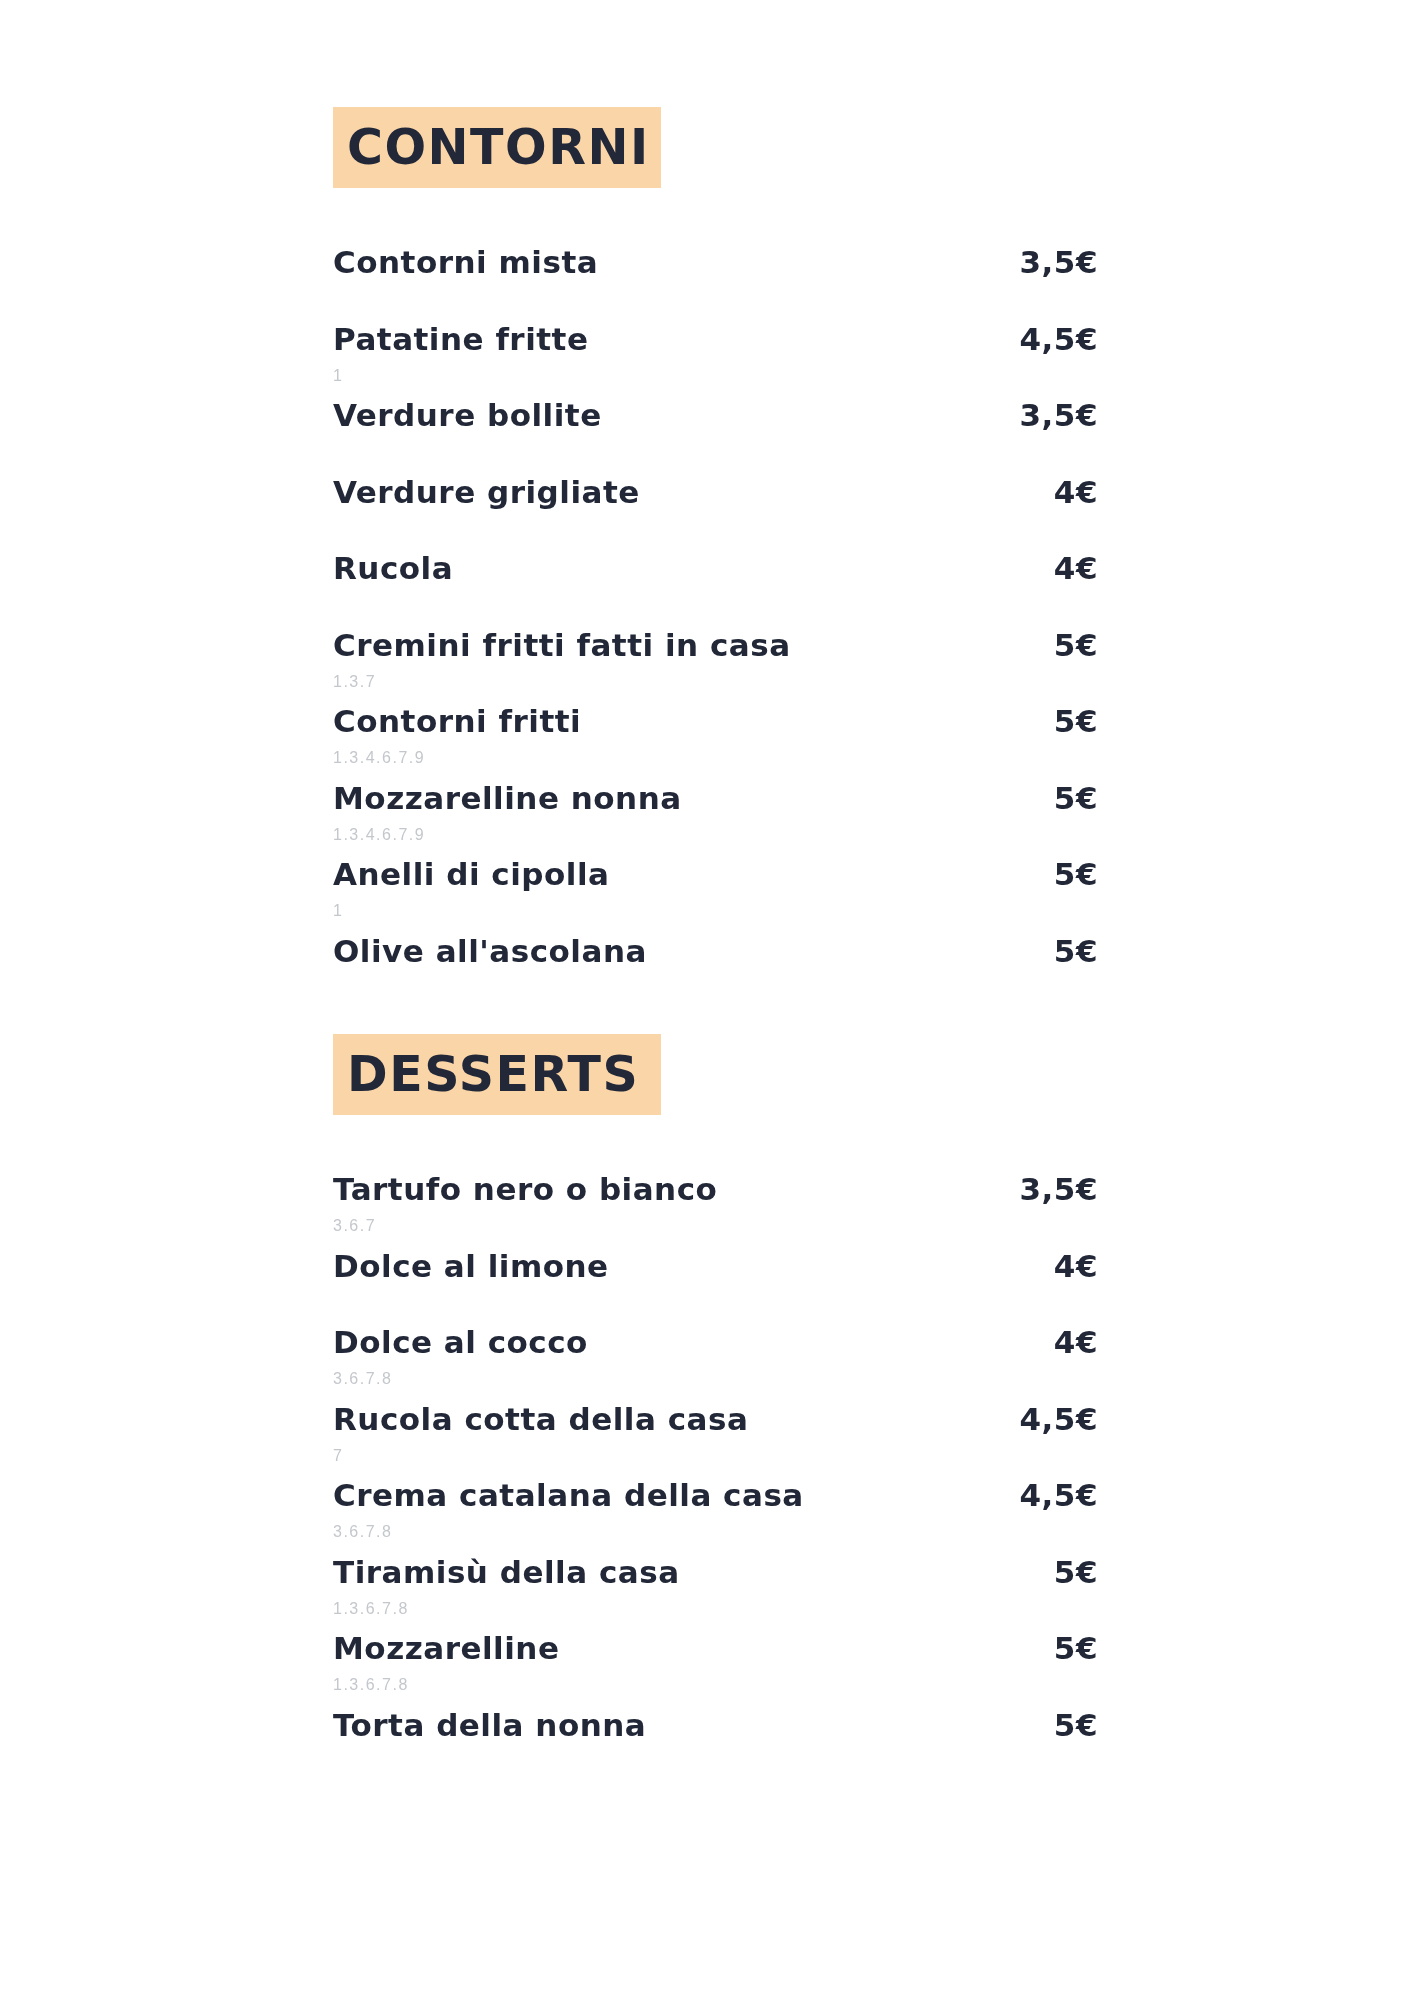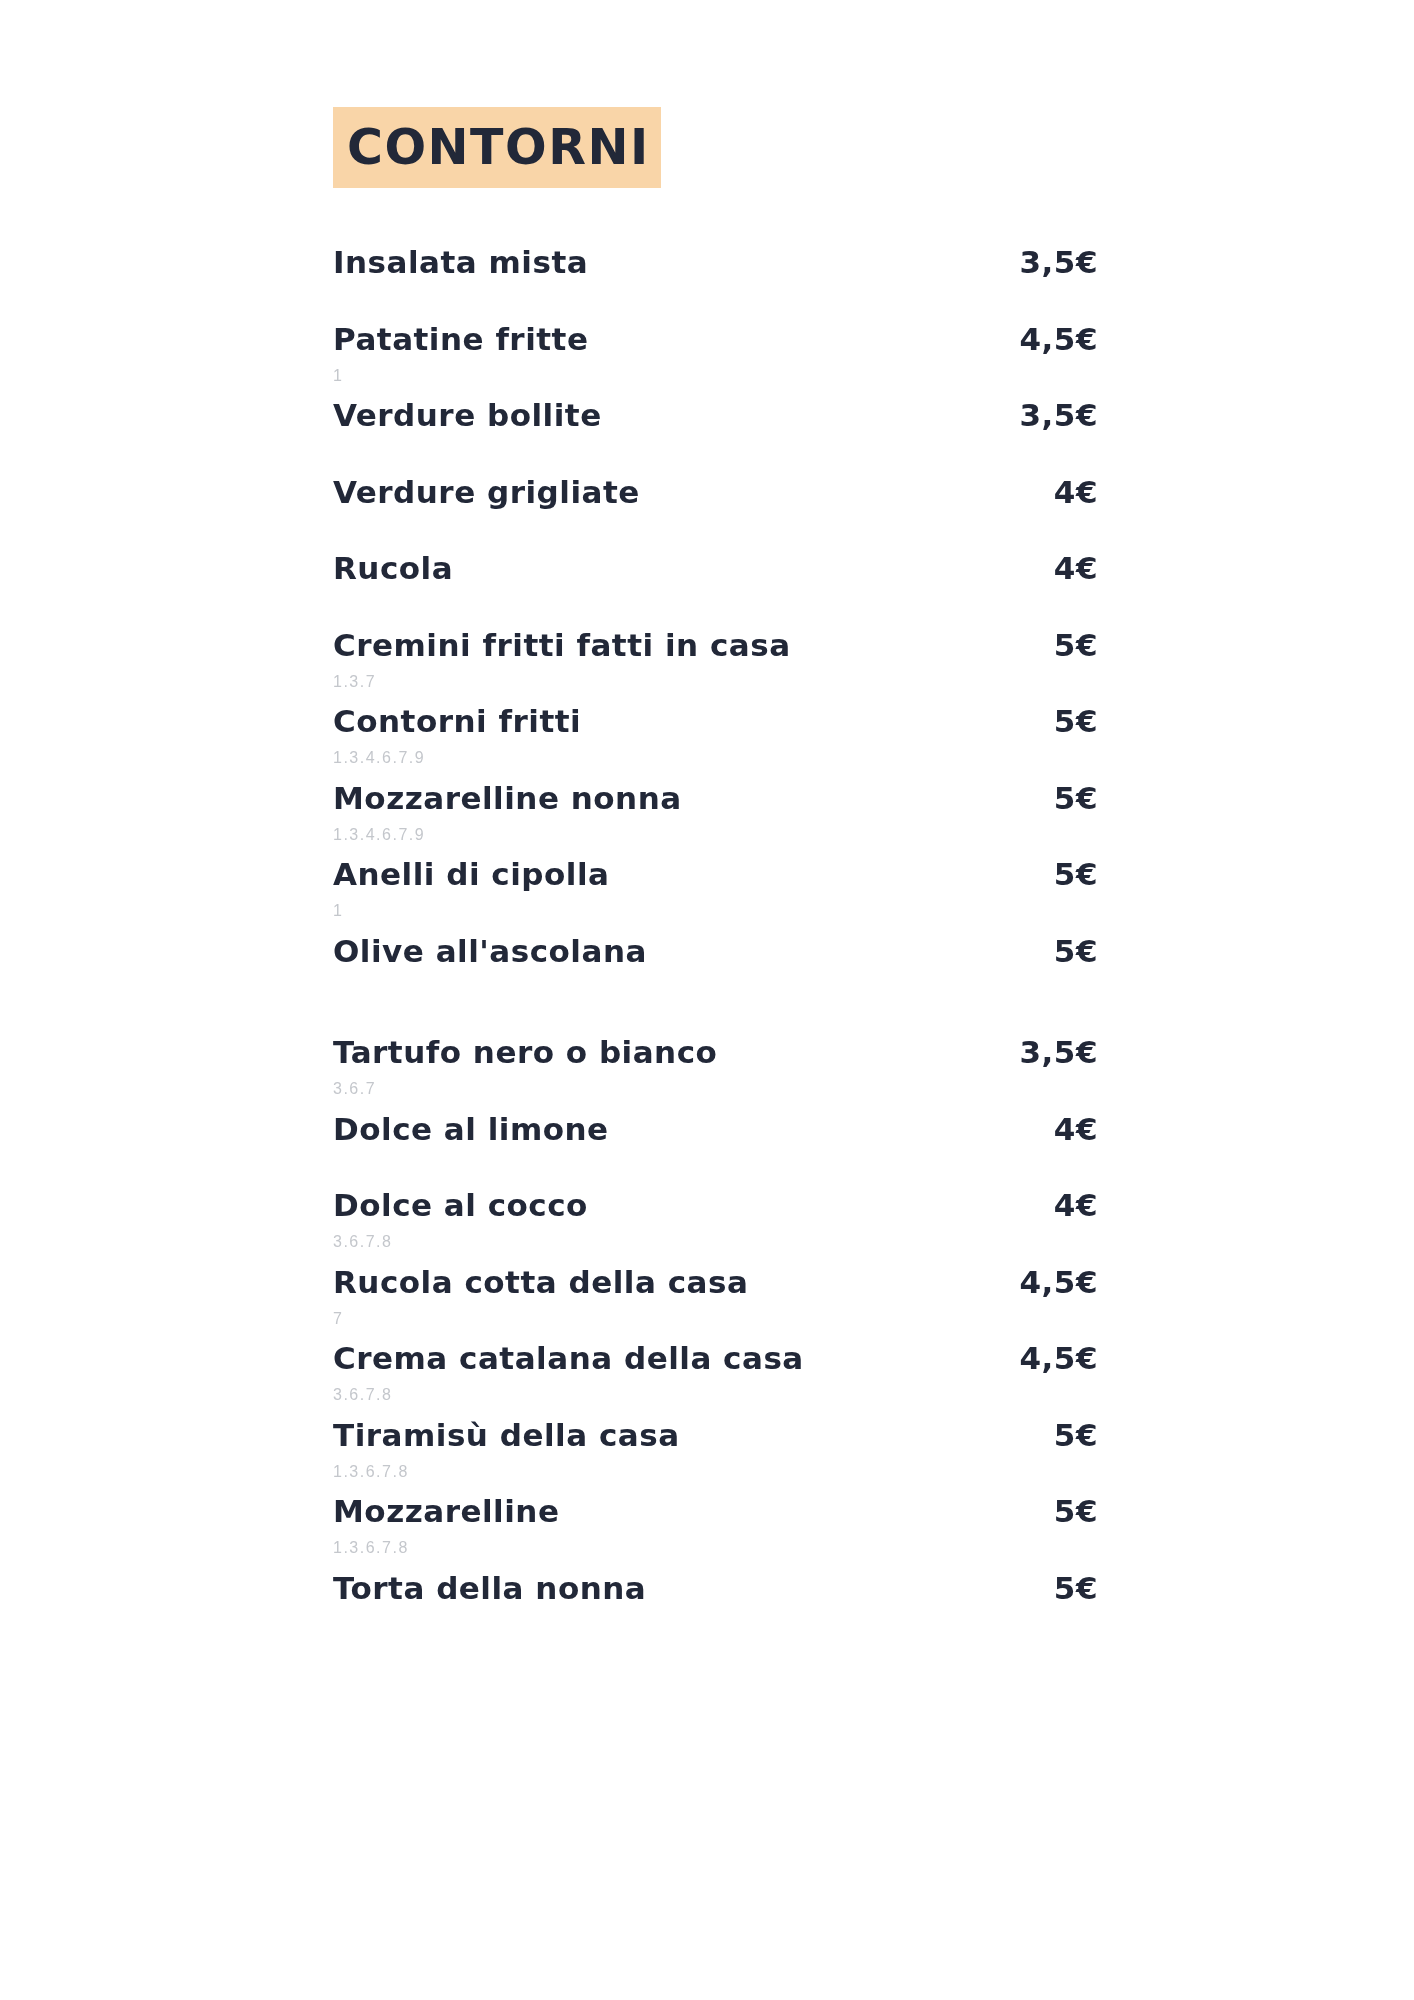--- a/index.html
+++ b/index.html
@@ -76,21 +76,21 @@
 <div class="page">
   <div class="content">
 
     <section class="menu-section section-contorni">
       <div class="section-header">
         <span class="section-title">CONTORNI</span>
       </div>
       <div class="items">
   <div class="menu-item">
     <div class="item-row">
-      <span class="item-name">Insalata mista</span>
+      <span class="item-name">Contorni mista</span>
       <span class="item-price">3,5€</span>
     </div>
 
   </div>
 
   <div class="menu-item">
     <div class="item-row">
       <span class="item-name">Patatine fritte</span>
       <span class="item-price">4,5€</span>
     </div>
@@ -157,20 +157,23 @@
     <div class="item-row">
       <span class="item-name">Olive all'ascolana</span>
       <span class="item-price">5€</span>
     </div>
 
   </div>
 </div>
     </section>
 
     <section class="menu-section section-desserts">
+      <div class="section-header">
+        <span class="section-title">DESSERTS</span>
+      </div>
       <div class="items">
 
   <div class="menu-item">
     <div class="item-row">
       <span class="item-name">Tartufo nero o bianco</span>
       <span class="item-price">3,5€</span>
     </div>
     <span class="allergens">3.6.7</span>
   </div>
 

